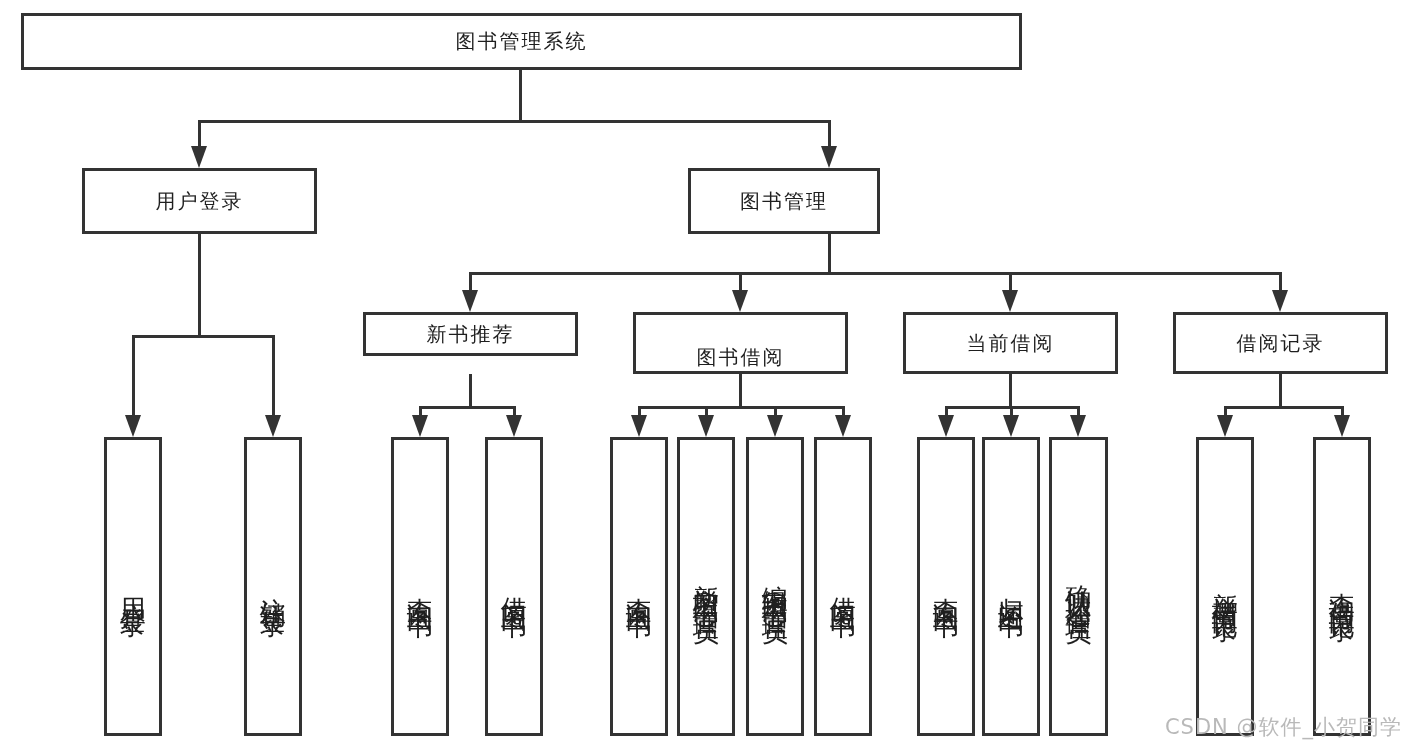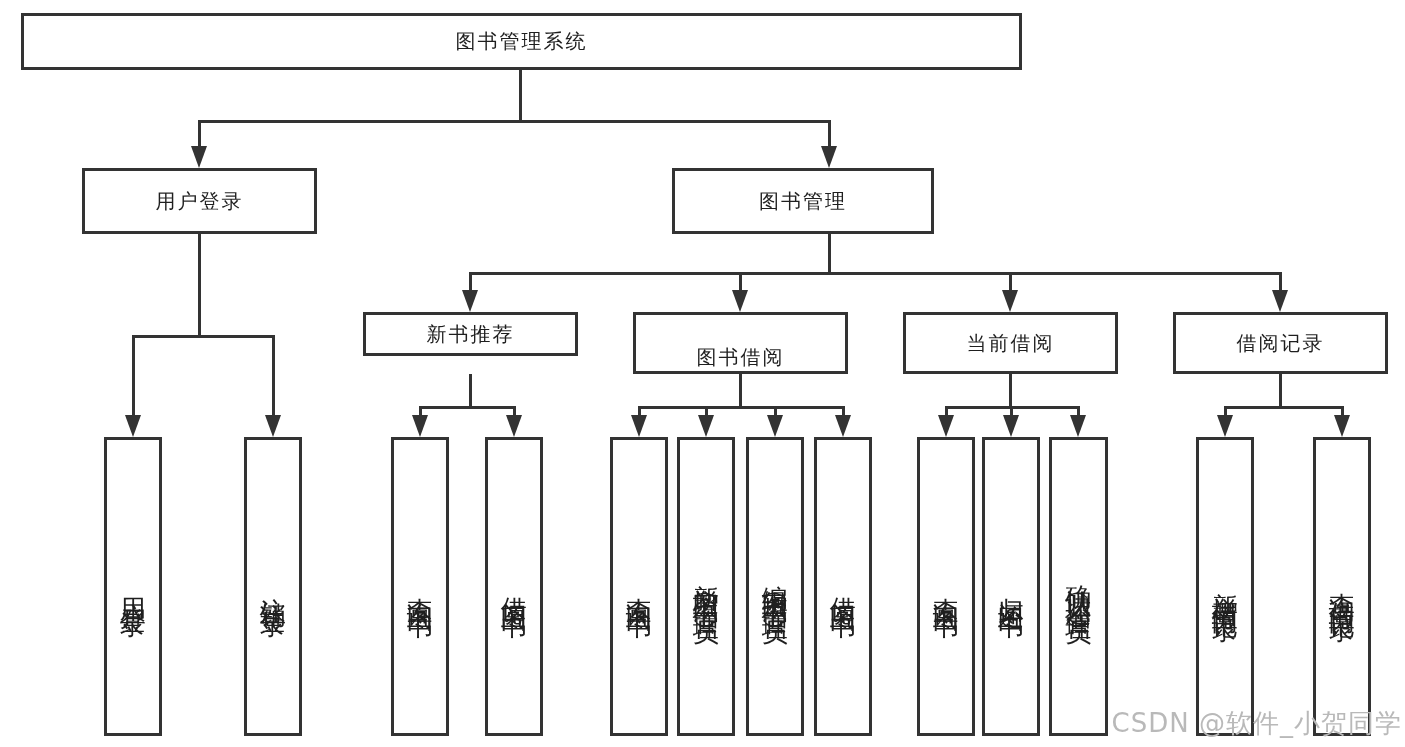--- a/index.html
+++ b/index.html
@@ -44,21 +44,21 @@
   .hline{position:absolute;height:3px;background:var(--line);}
   .arrow{
     position:absolute;width:0;height:0;
     border-left:8px solid transparent;
     border-right:8px solid transparent;
     border-top:22px solid var(--line);
   }
   .watermark{
     position:absolute;
     right:3px;bottom:6px;
-    font-size:26px;
+    font-size:21px;
     color:var(--watermark);
     letter-spacing:1px;
     z-index:5;
     white-space:nowrap;
   }
 </style>
 </head>
 <body>
 
 <div class="canvas">
@@ -70,21 +70,21 @@
   <div class="vline" style="left:519px;top:69px;height:53px;"></div>
   <div class="hline" style="left:198px;top:120px;width:633px;"></div>
   <div class="vline" style="left:198px;top:120px;height:28px;"></div>
   <div class="arrow" style="left:191px;top:146px;"></div>
   <div class="vline" style="left:828px;top:120px;height:28px;"></div>
   <div class="arrow" style="left:821px;top:146px;"></div>
 
   <div class="box" style="left:82px;top:168px;width:235px;height:66px;">
     <span class="hlabel">用户登录</span>
   </div>
-  <div class="box" style="left:672px;top:168px;width:262px;height:66px;font-family:Liberation Mono, monospace;">
+  <div class="box" style="left:688px;top:168px;width:192px;height:66px;font-family:Liberation Mono, monospace;">
     <span class="hlabel">图书管理</span>
   </div>
 
   <div class="vline" style="left:198px;top:234px;height:102px;"></div>
   <div class="hline" style="left:132px;top:335px;width:142px;"></div>
   <div class="vline" style="left:132px;top:335px;height:82px;"></div>
   <div class="arrow" style="left:125px;top:415px;"></div>
   <div class="vline" style="left:272px;top:335px;height:82px;"></div>
   <div class="arrow" style="left:265px;top:415px;"></div>
 

